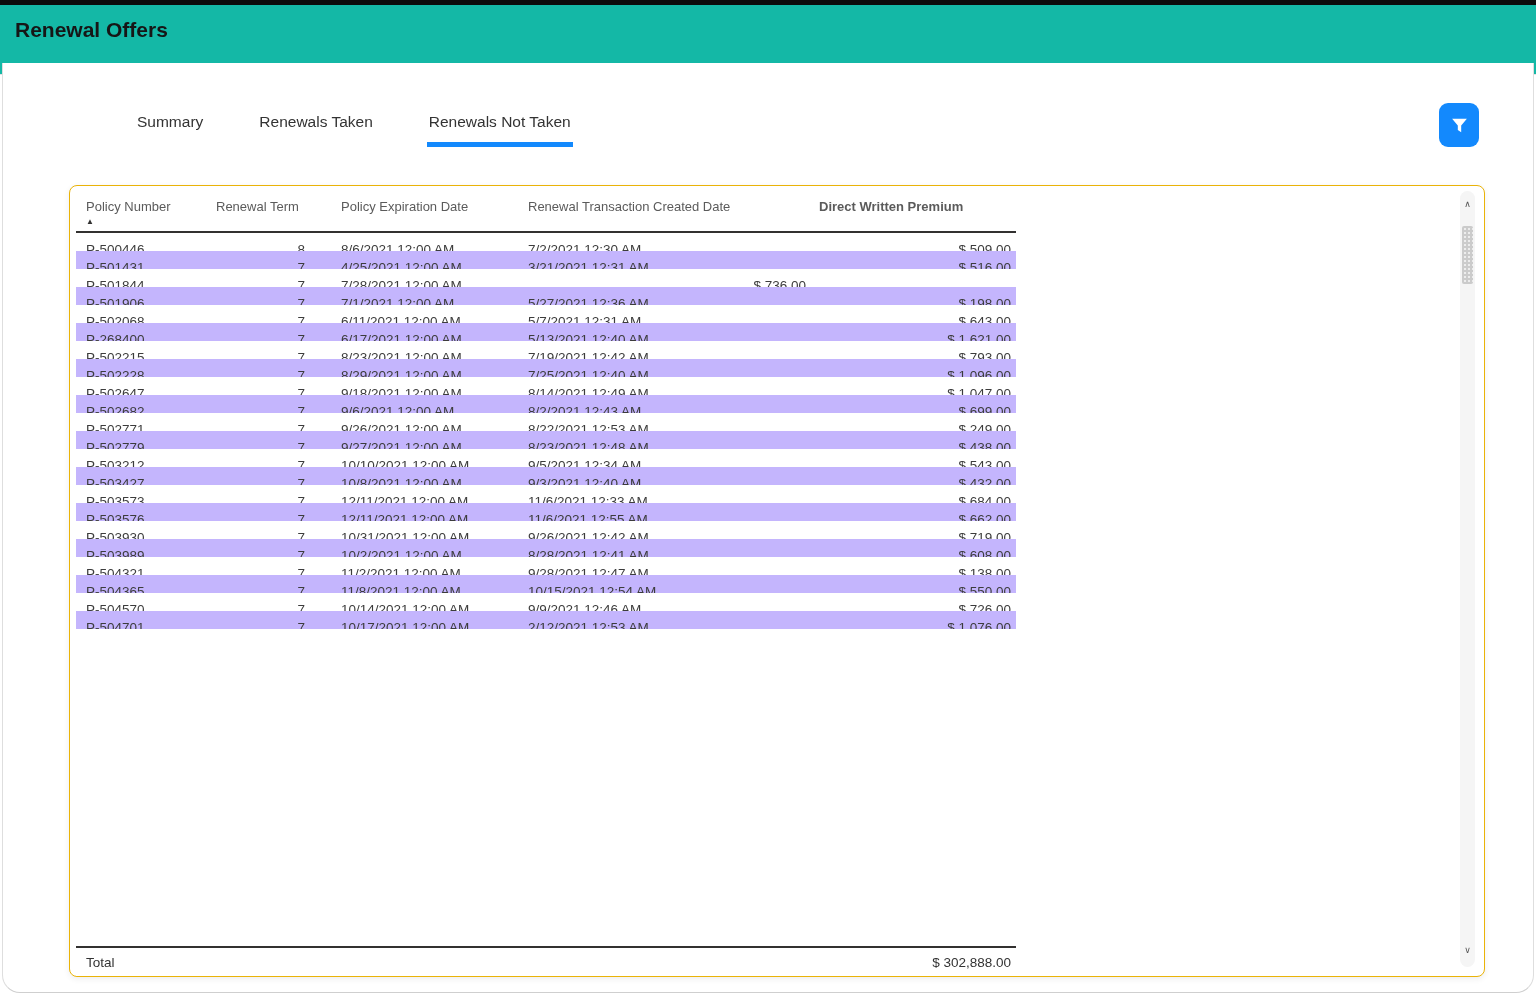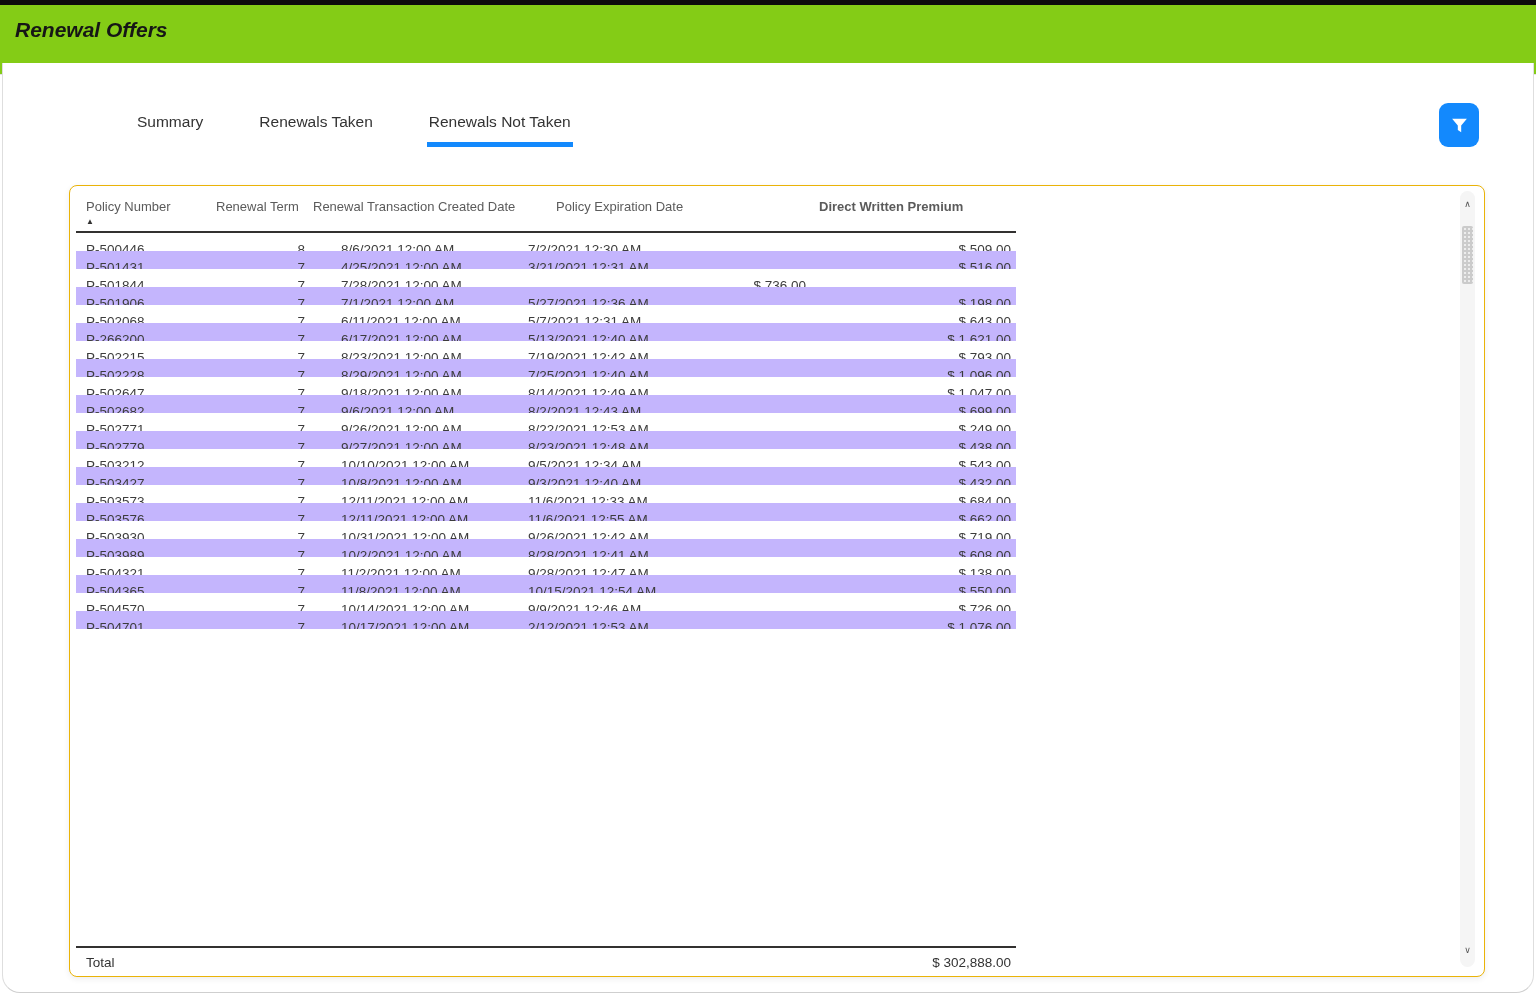--- a/index.html
+++ b/index.html
@@ -7,22 +7,22 @@
   body {
     width: 1536px; height: 1008px;
     position: relative; overflow: hidden;
     background: #ffffff;
     font-family: "Liberation Sans", sans-serif;
     color: #3a3a3a;
   }
 
   
   .top-stripe { position: absolute; top: 0; left: 0; width: 100%; height: 5px; background: #0c0c0c; }
-  .title-bar  { position: absolute; top: 5px; left: 0; width: 100%; height: 70px; background: #84cc16;
-                border-bottom: 1px solid #e3e3e3; font-style: italic; }
+  .title-bar  { position: absolute; top: 5px; left: 0; width: 100%; height: 70px; background: #14b8a6;
+                border-bottom: 1px solid #e3e3e3; }
   .page-title { position: absolute; left: 15px; top: 13px; font-size: 21px; font-weight: bold; color: #161616; }
 
   
   .content {
     position: absolute; top: 63px; left: 2px; width: 1532px; height: 930px;
     background: #fff;
     border-left: 1px solid #dedede; border-right: 1px solid #dedede; border-bottom: 1px solid #cfcfcf;
     border-radius: 0 0 18px 18px;
   }
 
@@ -138,25 +138,25 @@
 
     <div class="grid">
       <div class="hdr">
         <div class="hcell h0">
           <span>Policy Number</span>
           <span class="sort-arrow">▲</span>
         </div>
         <div class="hcell h1">
           <span>Renewal Term</span>
         </div>
+        <div class="hcell h2">
+          <span>Policy Expiration Date</span>
+        </div>
         <div class="hcell h3">
           <span>Renewal Transaction Created Date</span>
-        </div>
-        <div class="hcell h2">
-          <span>Policy Expiration Date</span>
         </div>
         <div class="hcell h4">
           <span>Direct Written Premium</span>
         </div>
       </div>
 
       <div class="rows-viewport">
 
       <div class="row">
             <div class="cell d0">P-500446</div>
@@ -186,21 +186,21 @@
             <div class="cell d4">$ 198.00</div>
           </div>
           <div class="row">
             <div class="cell d0">P-502068</div>
             <div class="cell d1">7</div>
             <div class="cell d2">6/11/2021 12:00 AM</div>
             <div class="cell d3">5/7/2021 12:31 AM</div>
             <div class="cell d4">$ 643.00</div>
           </div>
           <div class="row alt">
-            <div class="cell d0">P-266200</div>
+            <div class="cell d0">P-268400</div>
             <div class="cell d1">7</div>
             <div class="cell d2">6/17/2021 12:00 AM</div>
             <div class="cell d3">5/13/2021 12:40 AM</div>
             <div class="cell d4">$ 1,621.00</div>
           </div>
           <div class="row">
             <div class="cell d0">P-502215</div>
             <div class="cell d1">7</div>
             <div class="cell d2">8/23/2021 12:00 AM</div>
             <div class="cell d3">7/19/2021 12:42 AM</div>

